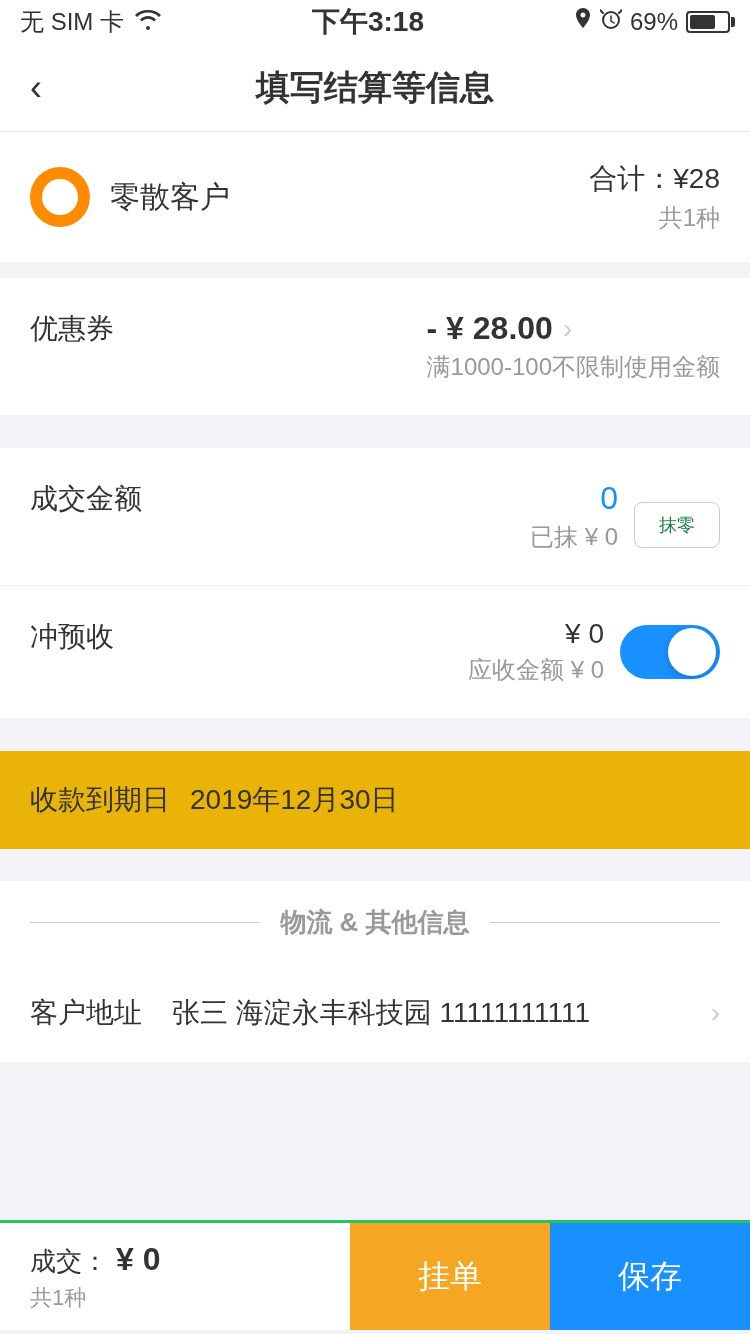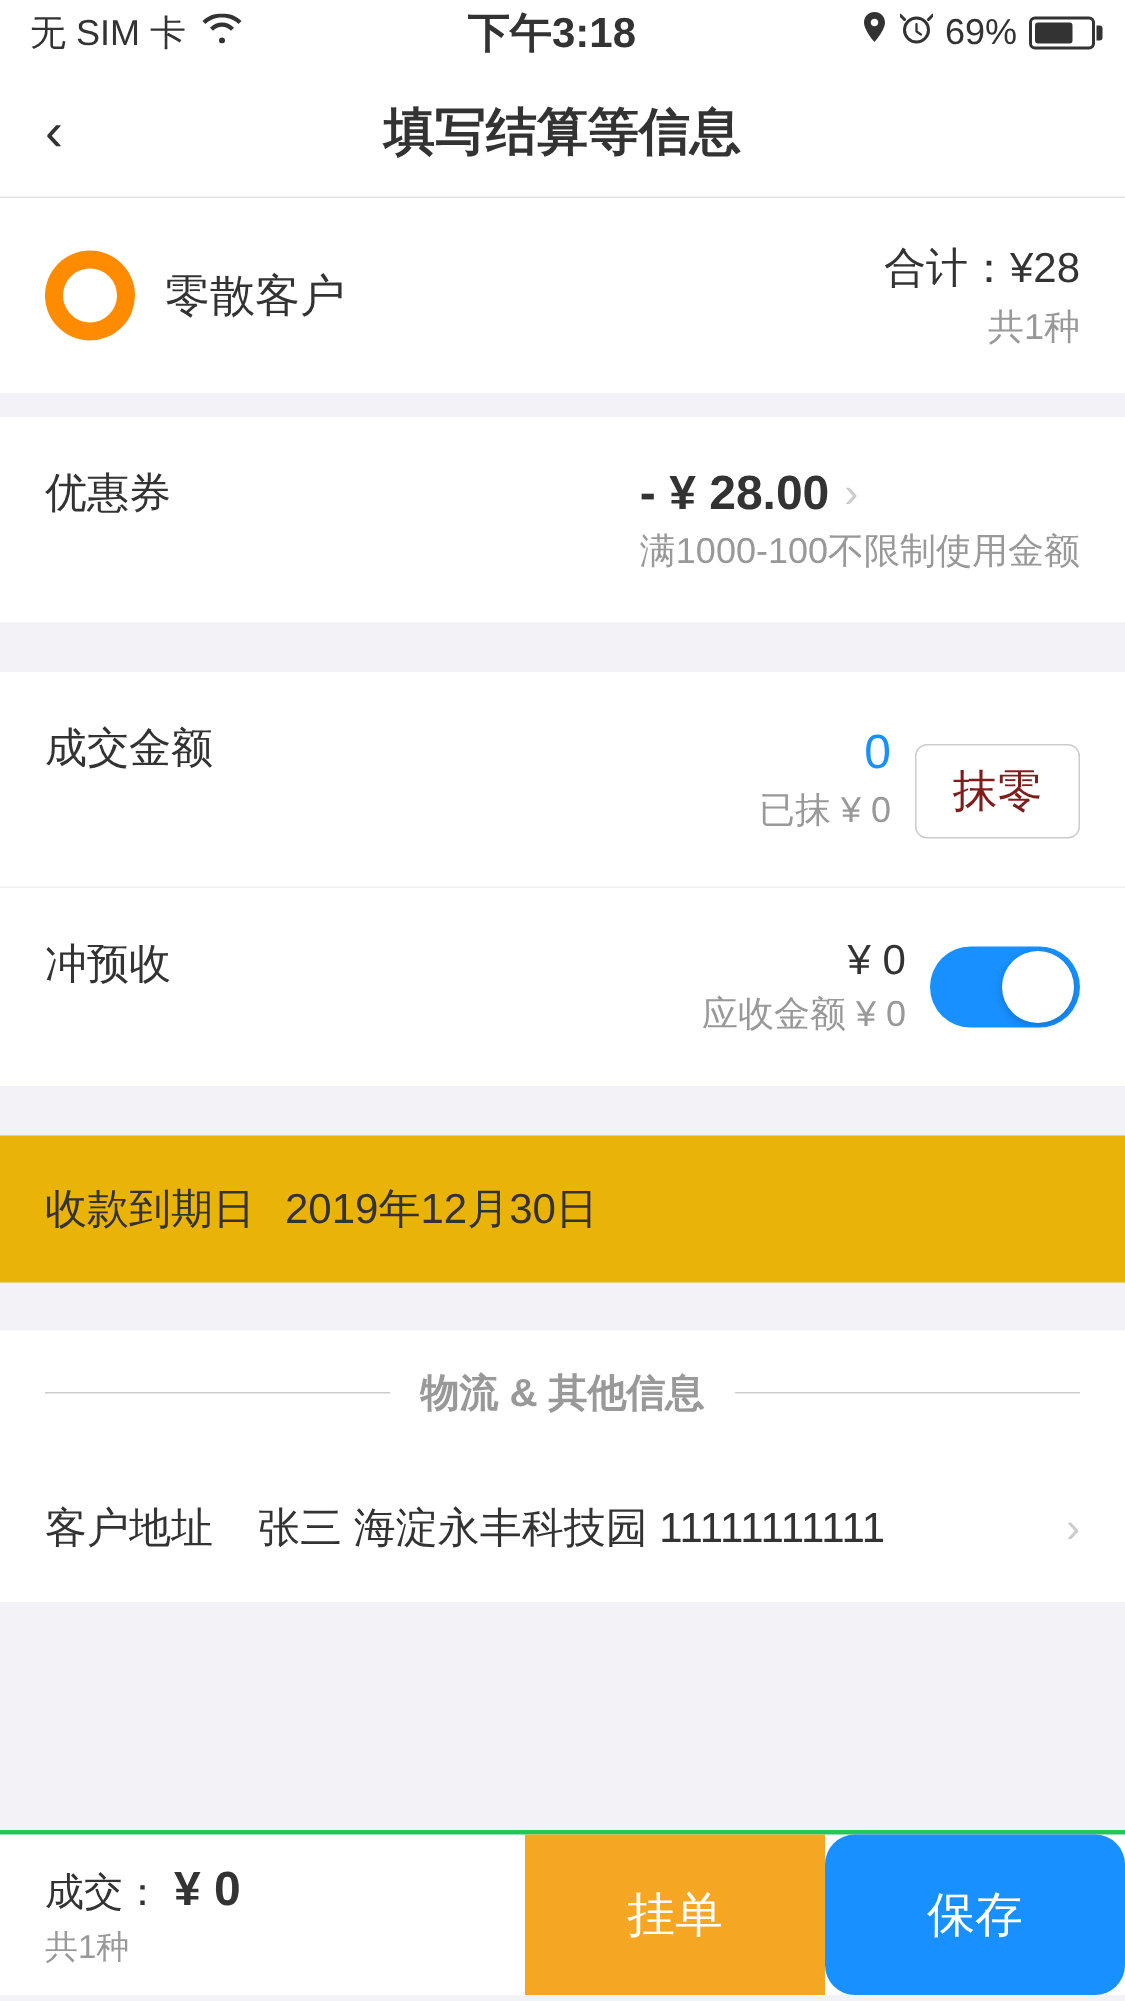--- a/index.html
+++ b/index.html
@@ -171,22 +171,22 @@
     .chevron-right {
       color: #ccc;
       font-size: 28px;
     }
 
     
     .btn-round {
       border: 1px solid #ccc;
       border-radius: 8px;
       padding: 10px 24px;
-      font-size: 30px;
-      color: #7f1d1d;
+      font-size: 18px;
+      color: #15803d;
       background: #fff;
       cursor: pointer;
       margin-top: 16px;
     }
 
     
     .toggle {
       width: 100px;
       height: 54px;
       border-radius: 27px;
@@ -323,21 +323,20 @@
       width: 200px;
       height: 100%;
       background: #1890ff;
       display: flex;
       align-items: center;
       justify-content: center;
       font-size: 32px;
       font-weight: 500;
       color: #fff;
       cursor: pointer;
-      border-radius: 20px;
     }
   </style>
 </head>
 <body>
 
 <div class="status-bar">
   <div class="status-left">
     <span>无 SIM 卡</span>
     <span>
       <svg width="28" height="20" viewBox="0 0 28 20">

